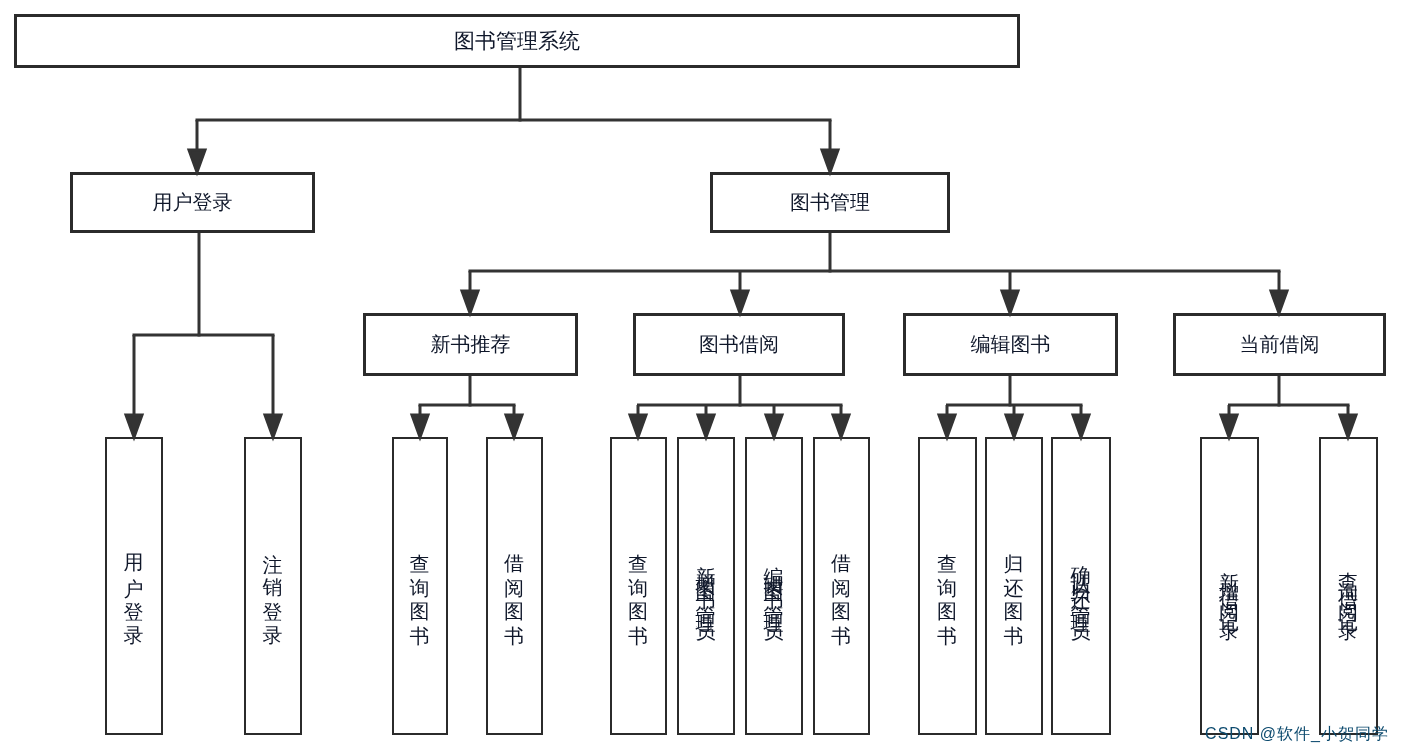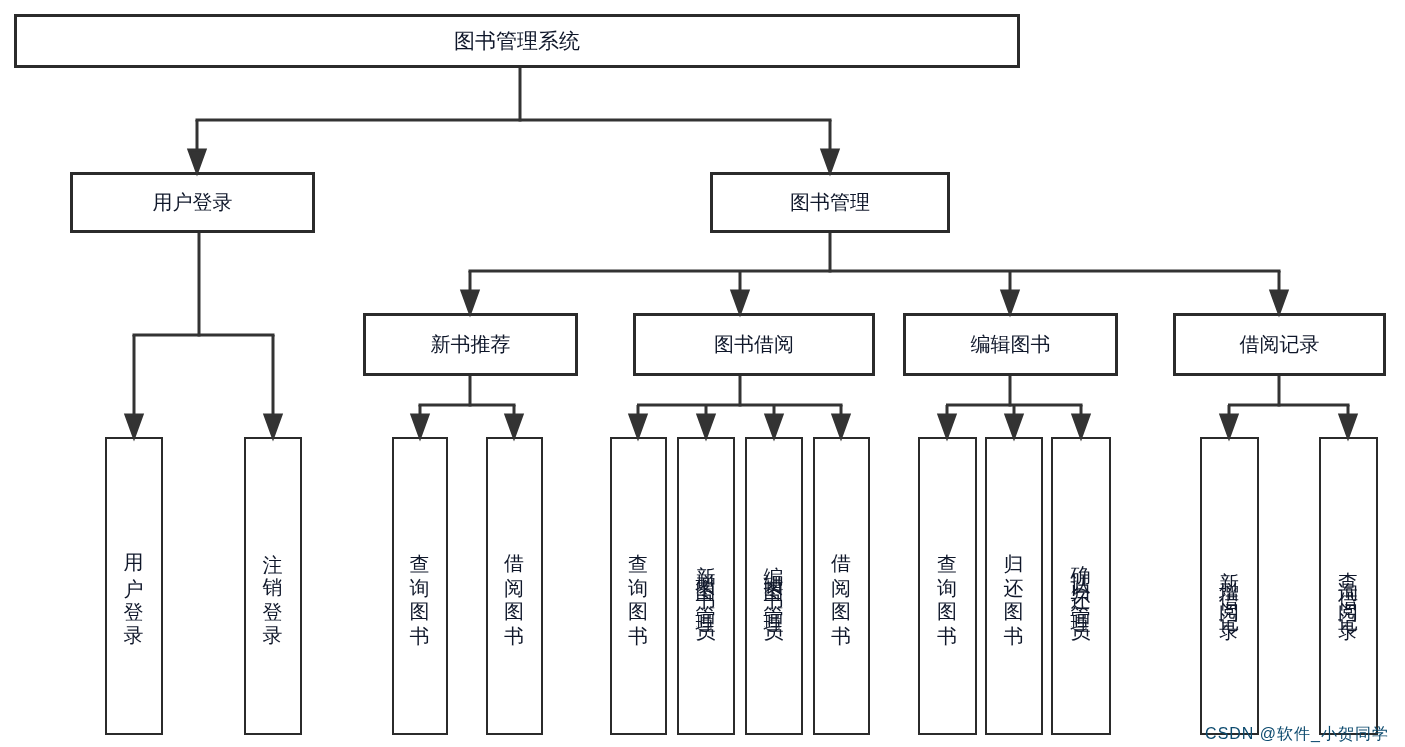--- a/index.html
+++ b/index.html
@@ -134,28 +134,28 @@
   <div class="box lvl2" style="left:70px; width:245px;">
     <span>用户登录</span>
   </div>
   <div class="box lvl2" style="left:710px; width:240px;">
     <span>图书管理</span>
   </div>
 
   <div class="box lvl3" style="left:363px; width:215px;">
     <span>新书推荐</span>
   </div>
-  <div class="box lvl3" style="left:633px; width:242px;text-align:right;">
+  <div class="box lvl3" style="left:633px; width:212px;text-align:right;">
     <span>图书借阅</span>
   </div>
   <div class="box lvl3" style="left:903px; width:215px;">
     <span>编辑图书</span>
   </div>
   <div class="box lvl3" style="left:1173px; width:213px;">
-    <span>借阅记录</span>
+    <span>当前借阅</span>
   </div>
 
   <div class="box leaf len4" style="left:105px; width:58px;">
     <span class="vtext">用户登录</span>
   </div>
   <div class="box leaf len4" style="left:244px; width:58px;">
     <span class="vtext">注销登录</span>
   </div>
 
   <div class="box leaf len4" style="left:392px; width:56px;">

